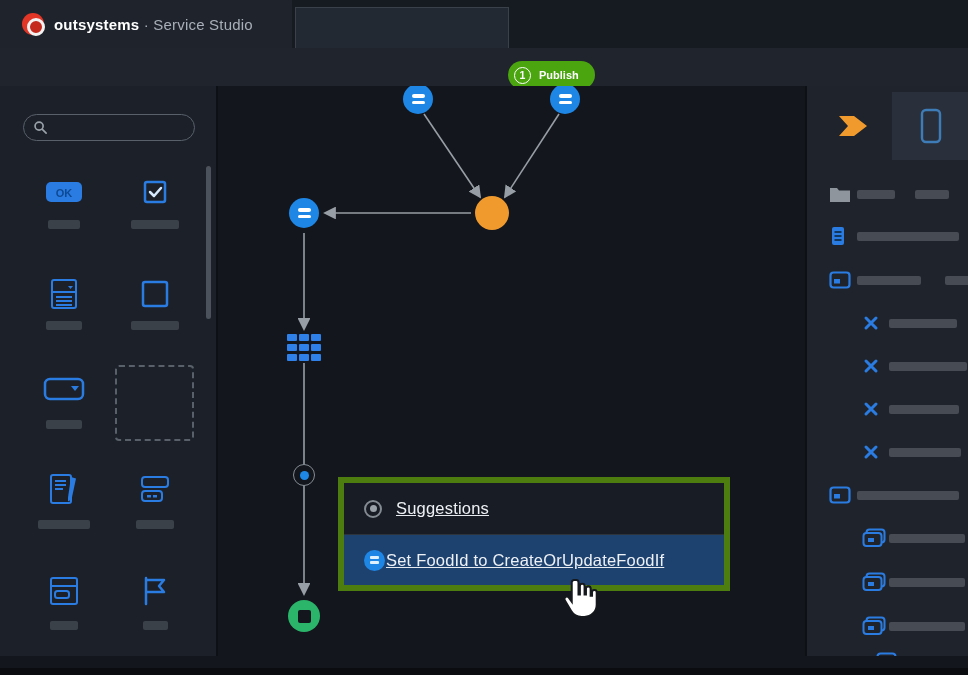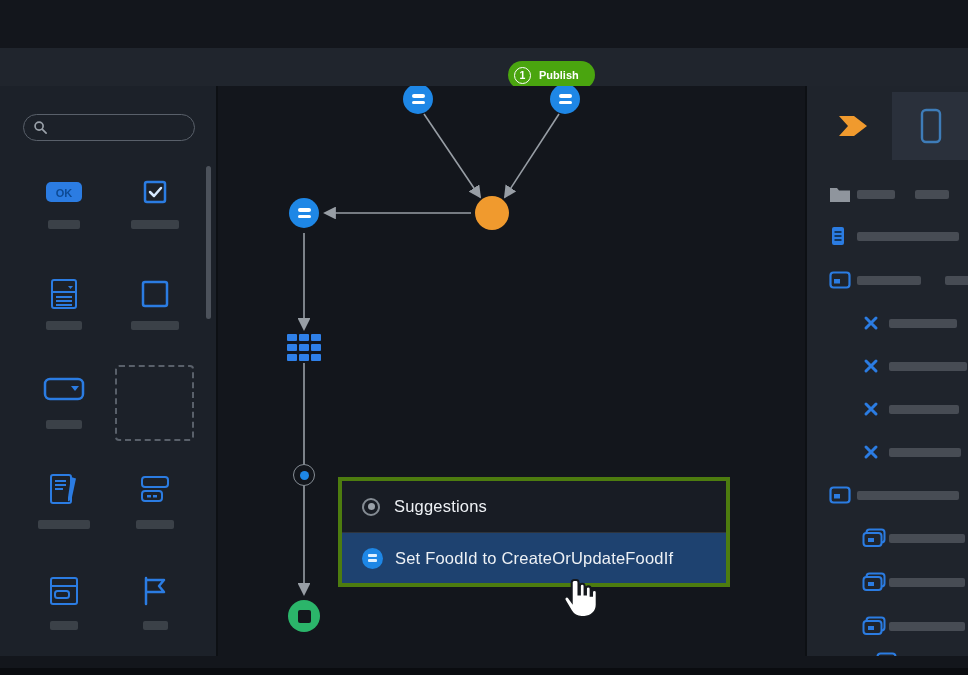--- a/index.html
+++ b/index.html
@@ -53,44 +53,53 @@
   .node-assign .bar{width:13px;height:3.5px;border-radius:2px;background:#ffffff;}
   .node-orange{position:absolute;width:34px;height:34px;border-radius:50%;background:#f09a2e;cursor:pointer;}
   .node-end{position:absolute;width:32px;height:32px;border-radius:50%;background:#2bb56a;
             display:flex;align-items:center;justify-content:center;cursor:pointer;}
   .node-end .sq{width:13px;height:13px;border-radius:2px;background:#13161c;}
   .insert-dot{position:absolute;width:22px;height:22px;border-radius:50%;border:1.5px solid #868d95;
               display:flex;align-items:center;justify-content:center;cursor:pointer;background:#13161c;}
   .insert-dot .dot{width:9px;height:9px;border-radius:50%;background:#1e87e6;}
 
   
-  .ctx-menu{position:absolute;left:120px;top:391px;width:392px;background:#181c24;border:4px solid #4d7c0f;}
+  .ctx-menu{position:absolute;left:120px;top:391px;width:392px;background:#181c24;border:6px solid #4d7c0f;text-decoration:underline;}
   .ctx-header{height:52px;display:flex;align-items:center;gap:14px;padding:0 20px;border-bottom:1px solid #2e343c;}
   .radio-ring{width:18px;height:18px;border-radius:50%;border:2px solid #848b93;display:flex;align-items:center;justify-content:center;}
   .radio-ring .d{width:7px;height:7px;border-radius:50%;background:#9aa1a9;}
-  .ctx-item{height:50px;display:flex;align-items:center;gap:12px;padding:8px 20px;cursor:pointer;}
+  .ctx-item{height:50px;display:flex;align-items:center;gap:1px;padding:8px 20px;cursor:pointer;}
   .ctx-item.hl{background:#1e4270;}
   .ctx-item.last{height:58px;}
   .mini-assign{width:21px;height:21px;border-radius:50%;background:#1e87e6;display:flex;flex-direction:column;
                align-items:center;justify-content:center;gap:2.5px;flex:0 0 auto;}
   .mini-assign .b{width:9px;height:2.5px;border-radius:1px;background:#dff0ff;}
   .ctx-label{font-size:16.5px;color:#eef1f5;letter-spacing:.2px;white-space:nowrap;}
 
   
   .rtab{position:absolute;top:6px;height:68px;display:flex;align-items:center;justify-content:center;cursor:pointer;}
   .rtab.sel{background:#2a303b;}
   .trow{position:absolute;height:22px;display:flex;align-items:center;}
   .ticon{position:absolute;display:flex;align-items:center;justify-content:center;}
   .tbar{position:absolute;height:9px;border-radius:2px;background:#474c54;}
 </style>
 </head>
 <body>
 
 <div class="window">
 
+  <div class="topbar">
+    <div class="brand">
+      <span class="logo"></span>
+      <span class="brand-text"><span class="brand-name">outsystems</span>
+        <span class="brand-app">·</span>
+        <span class="brand-app">Service Studio</span></span>
+    </div>
+    <div class="toptab"></div>
+  </div>
 
   <div class="toolbar">
     <div class="publish-btn">
       <span class="publish-badge">1</span>
       <span class="publish-label">Publish</span>
     </div>
   </div>
 
   <div class="main">
 

